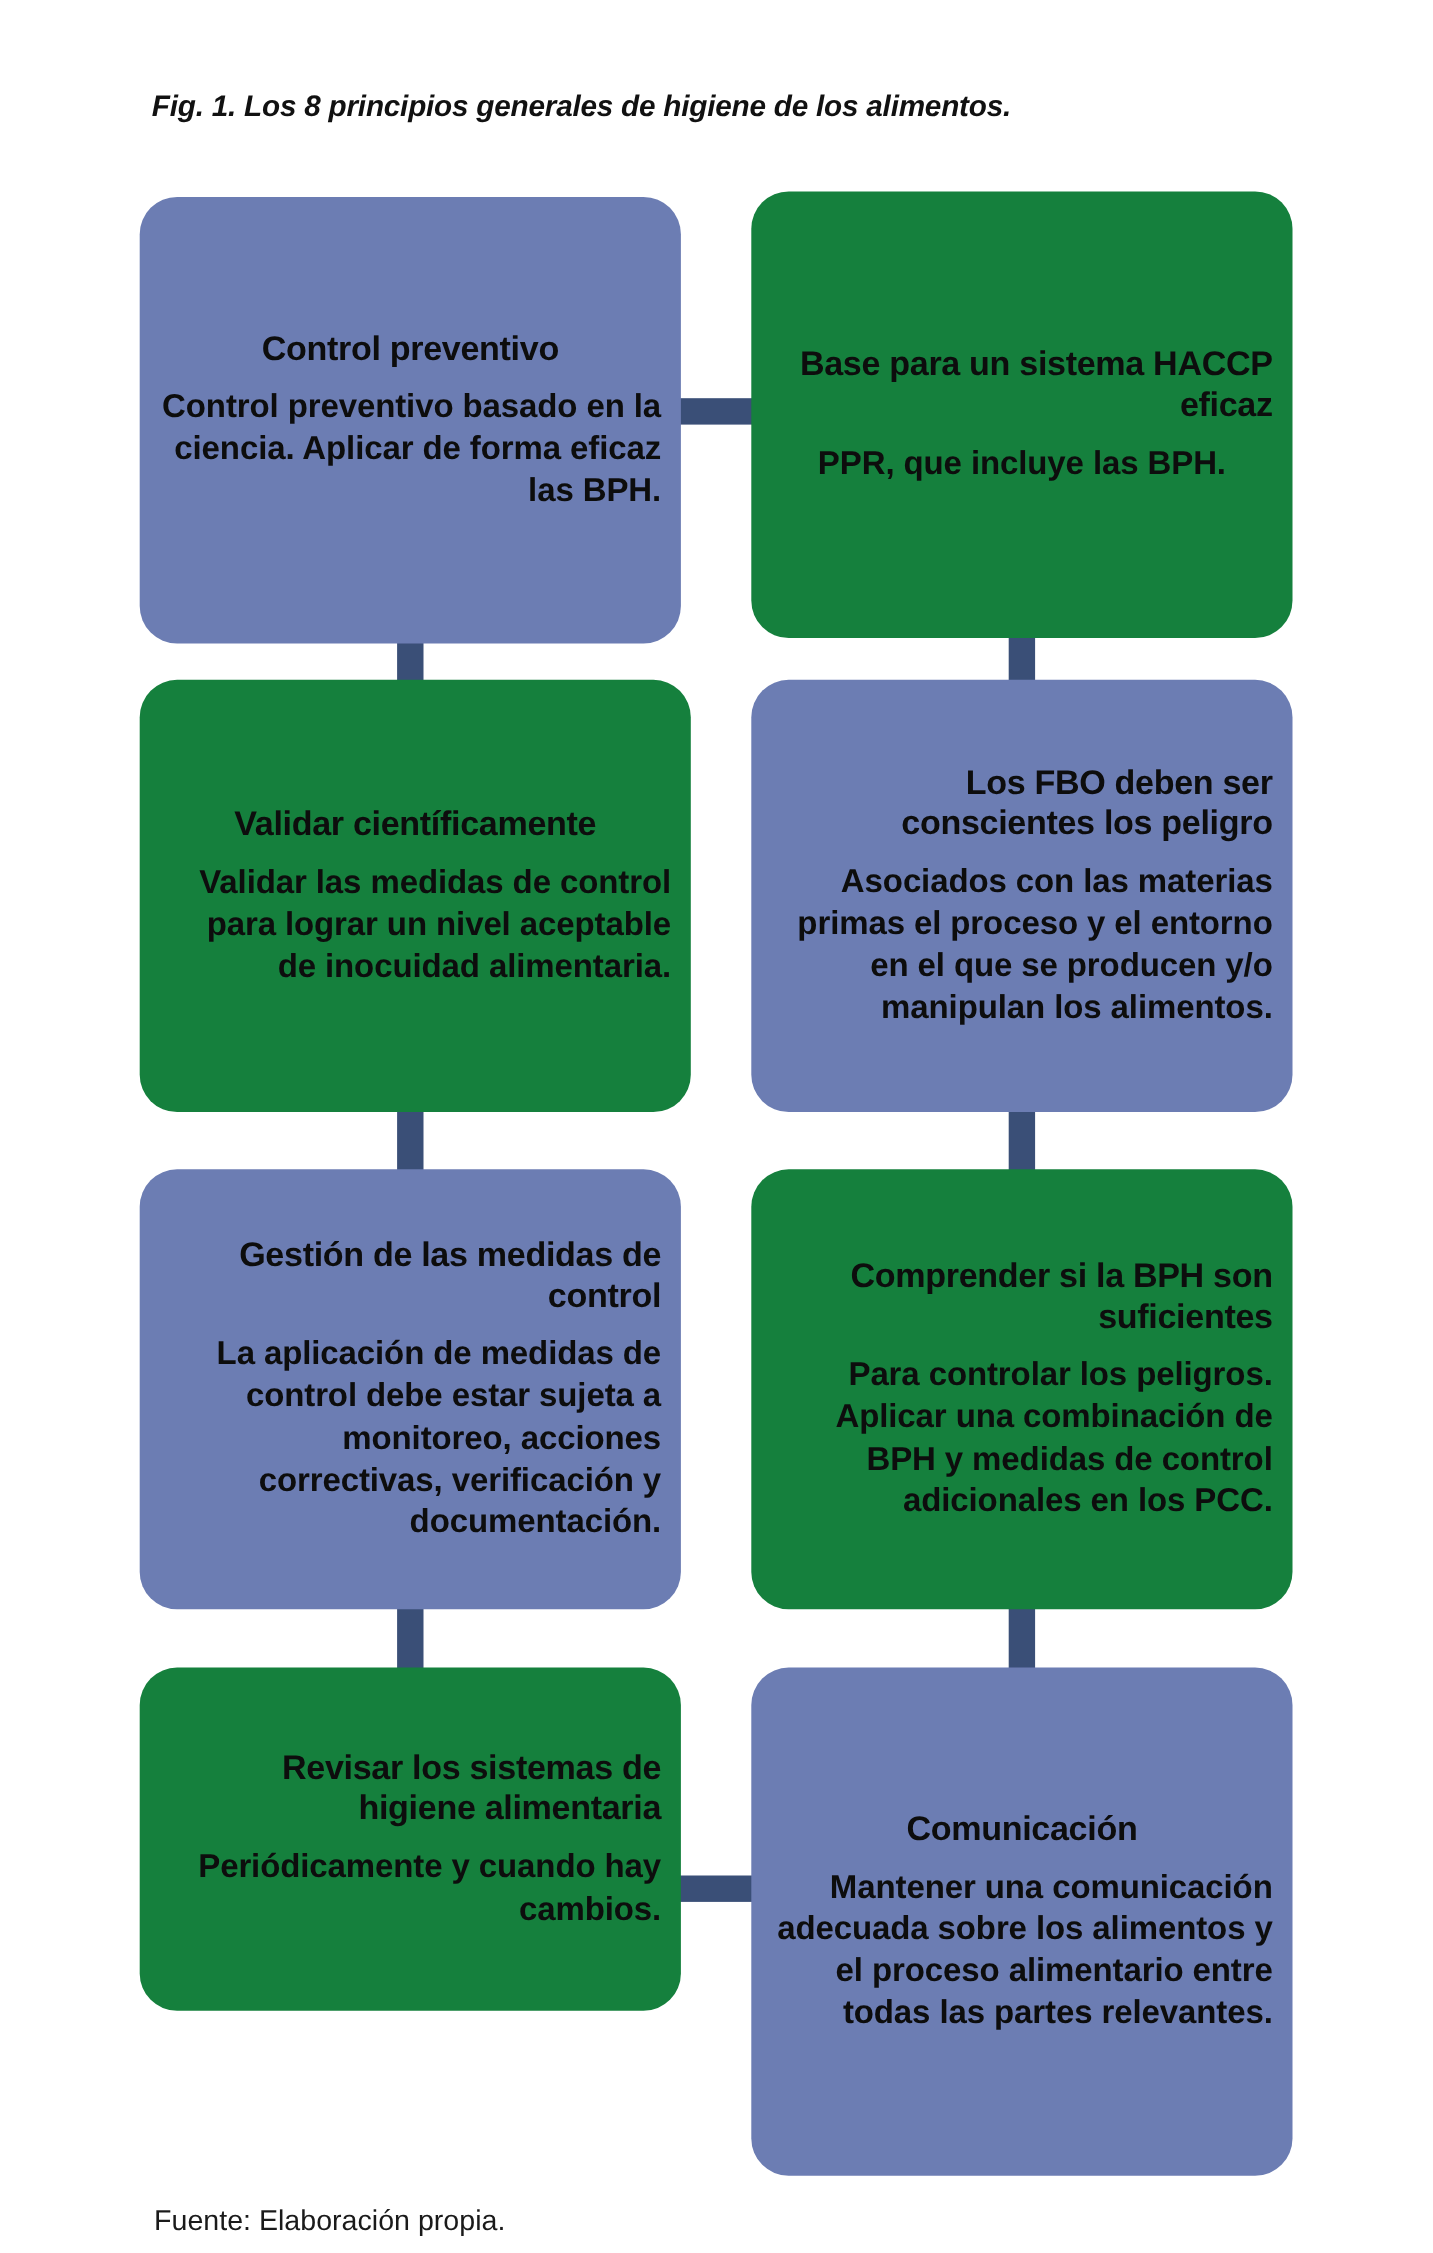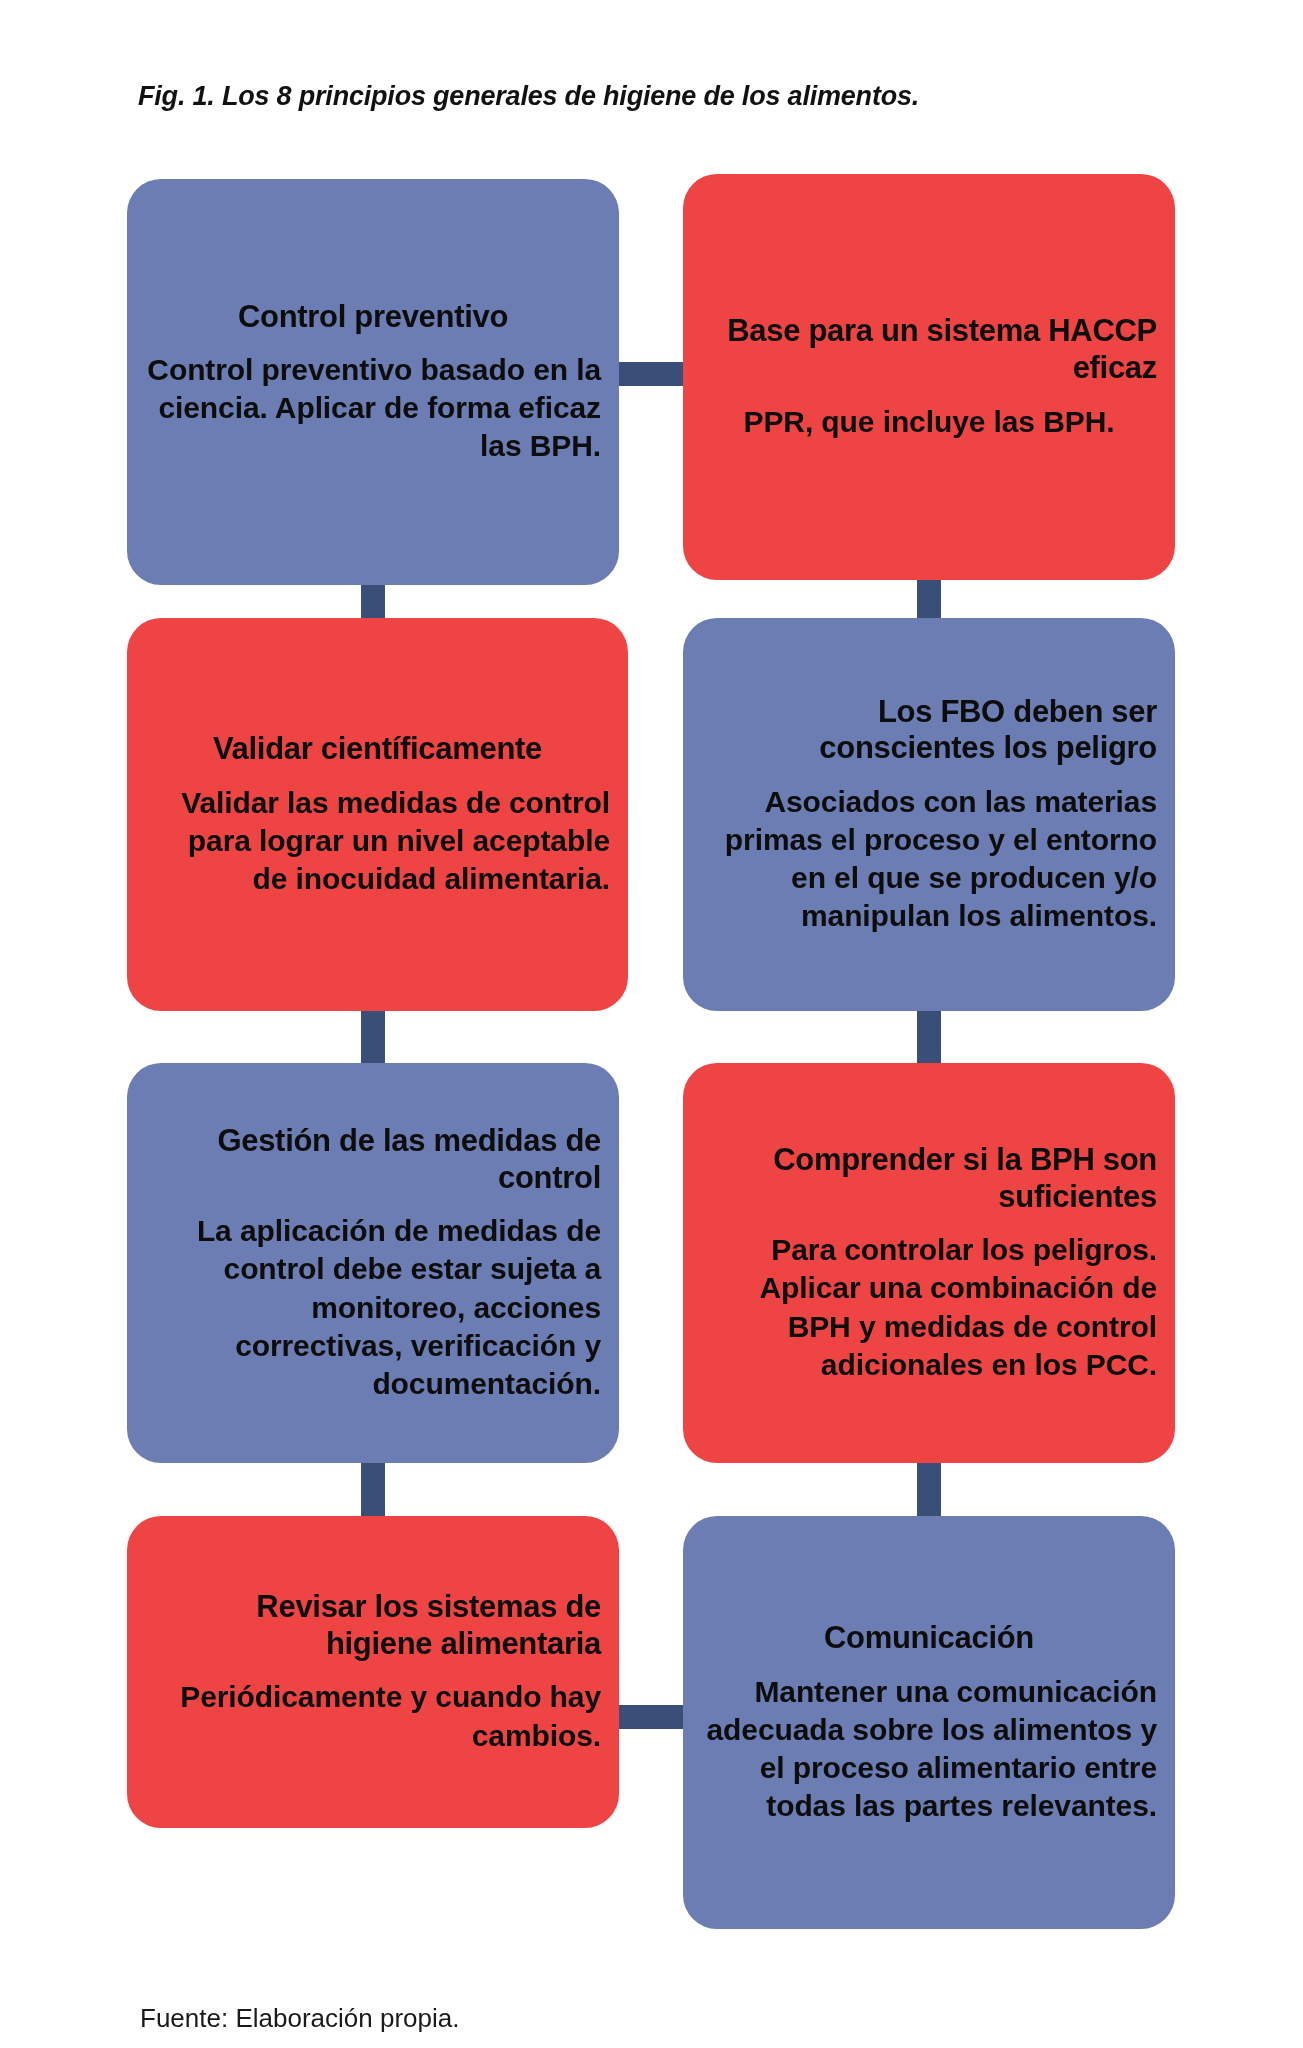--- a/index.html
+++ b/index.html
@@ -79,31 +79,31 @@
 
   .node .body {
     font-size: 30px;
     font-weight: bold;
     line-height: 1.27;
     margin-top: 16px;
     letter-spacing: -0.1px;
   }
 
   .node.dark  { background: #6c7db3; }
-  .node.light { background: #ef4444; }
+  .node.light { background: #15803d; }
 
   
   #node-0 { left: 127px;  top: 148px;  width: 492px; height: 406px; }
   #node-1 { left: 683px;  top: 143px;  width: 492px; height: 406px; }
   #node-2 { left: 127px;  top: 587px;  width: 501px; height: 393px; }
   #node-3 { left: 683px;  top: 587px;  width: 492px; height: 393px; }
   #node-4 { left: 127px;  top: 1032px; width: 492px; height: 400px; }
   #node-5 { left: 683px;  top: 1032px; width: 492px; height: 400px; }
   #node-6 { left: 127px;  top: 1485px; width: 492px; height: 312px; }
-  #node-7 { left: 683px;  top: 1485px; width: 492px; height: 413px; }
+  #node-7 { left: 683px;  top: 1485px; width: 492px; height: 462px; }
 
   
   #conn-h-top    { left: 600px;  top: 331px;  width: 102px; height: 24px; }
   #conn-v-left-1 { left: 361px;  top: 540px;  width: 24px;  height: 62px; }
   #conn-v-right-1{ left: 917px;  top: 540px;  width: 24px;  height: 62px; }
   #conn-v-left-2 { left: 361px;  top: 965px;  width: 24px;  height: 82px; }
   #conn-v-right-2{ left: 917px;  top: 965px;  width: 24px;  height: 82px; }
   #conn-v-left-3 { left: 361px;  top: 1418px; width: 24px;  height: 82px; }
   #conn-v-right-3{ left: 917px;  top: 1418px; width: 24px;  height: 82px; }
   #conn-h-bottom { left: 600px;  top: 1674px; width: 102px; height: 24px; }

